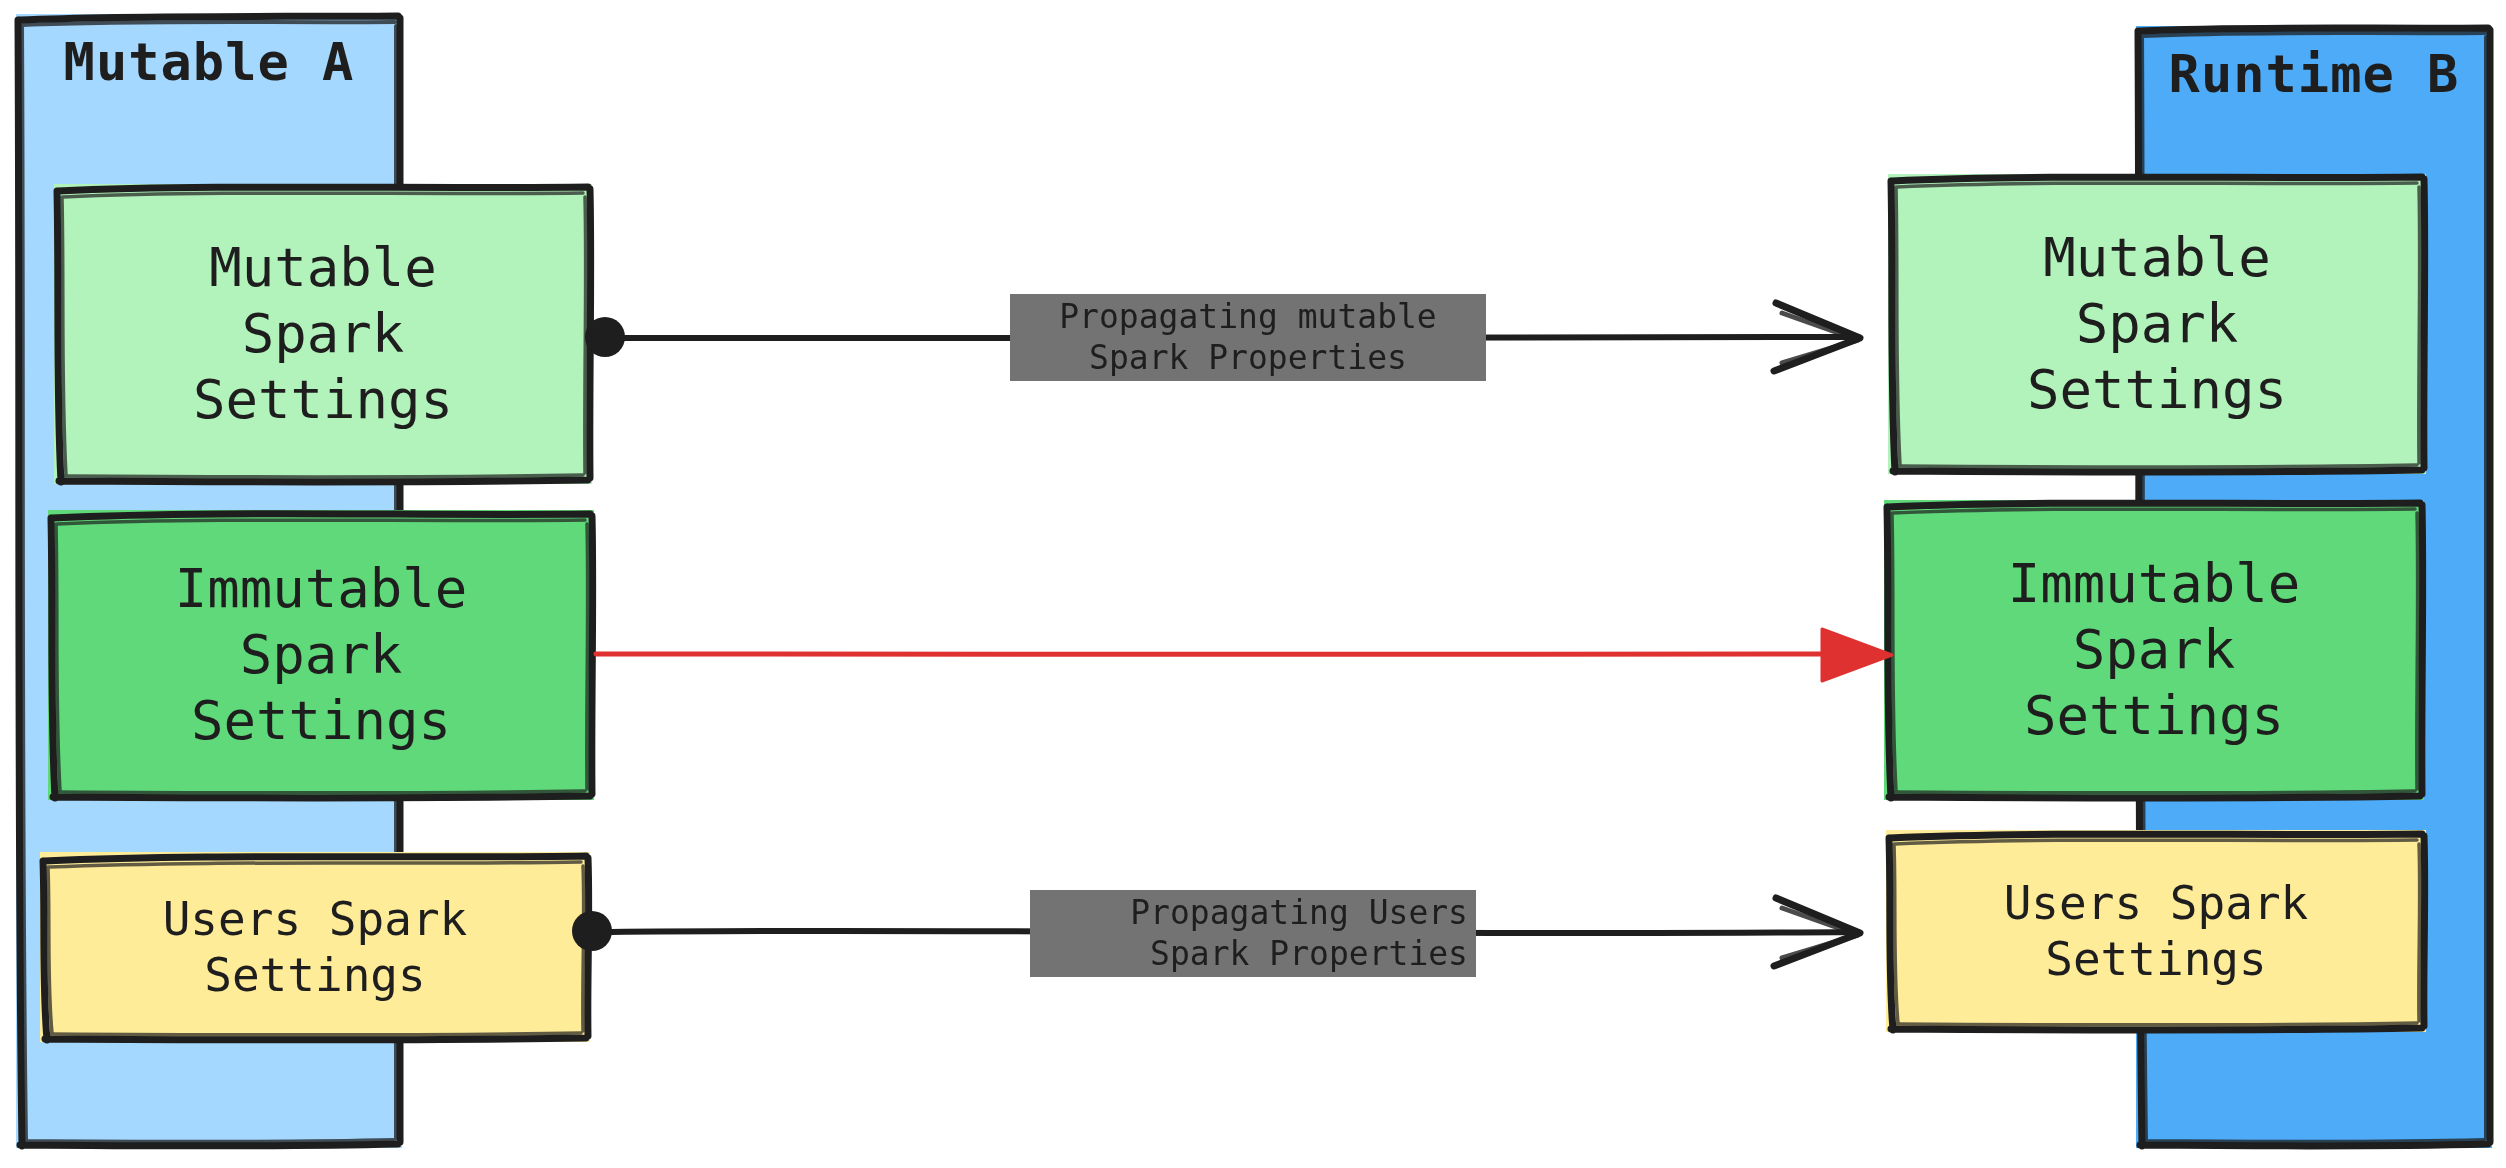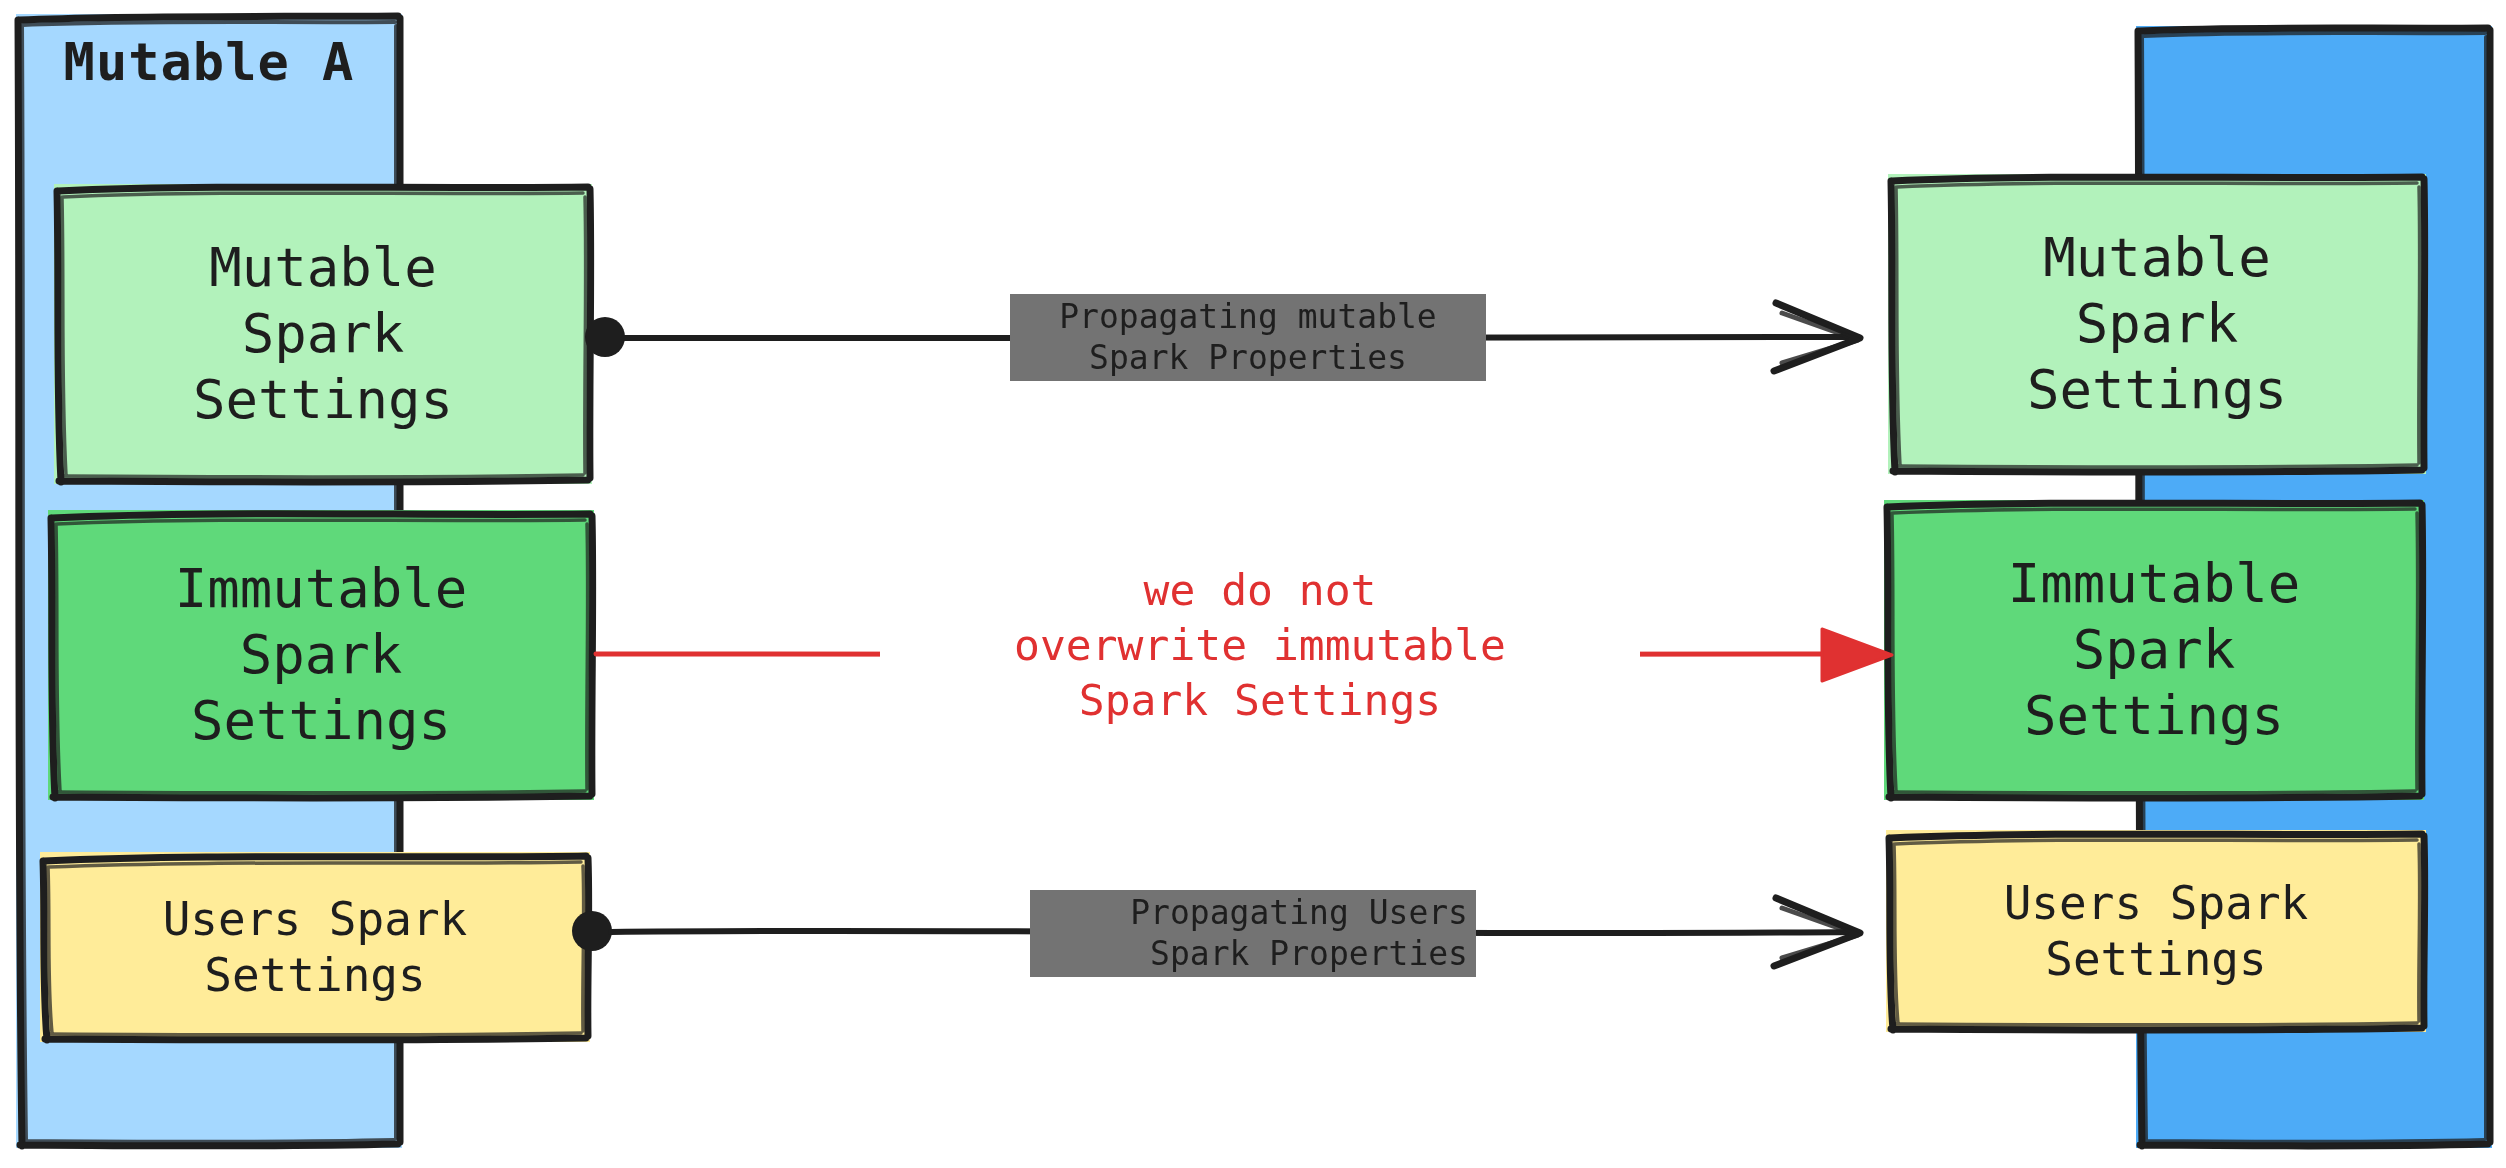--- a/index.html
+++ b/index.html
@@ -155,20 +155,21 @@
     </svg>
     <div class="panel-title">Mutable A</div>
   </div>
 
   <div class="runtime-panel" id="panel-b">
     <div class="panel-fill"></div>
     <svg class="panel-stroke" width="356" height="1122" viewBox="0 0 356 1122" style="position:absolute;inset:0;overflow:visible">
       <path d="M4,5 C110,0 240,3 352,2 M354,4 C356,300 353,640 354,1116 M352,1118 C240,1121 110,1120 4,1119 M6,1120 C1,790 4,390 2,5" fill="none" stroke="#1e1e1e" stroke-width="7" stroke-linecap="round"></path>
       <path d="M8,10 C120,5 235,8 349,7 M350,11 C352,315 349,700 350,1112 M348,1114 C238,1117 118,1116 8,1115 M10,1114 C5,780 8,375 6,10" fill="none" stroke="#1e1e1e" stroke-width="4" stroke-linecap="round" opacity="0.75"></path>
     </svg>
+    <div class="panel-title">Runtime B</div>
   </div>
 
   <div class="setting-box" id="a-mutable">
     <div class="box-fill fill-green-light"></div>
     <svg width="538" height="300" viewBox="0 0 538 300" style="position:absolute;inset:0;overflow:visible">
       <path d="M4,7 C160,0 360,5 534,3 M536,5 C538,90 535,200 536,294 M534,296 C360,299 160,298 5,297 M7,298 C2,200 5,100 3,7" fill="none" stroke="#1e1e1e" stroke-width="7" stroke-linecap="round"></path>
       <path d="M9,13 C170,6 355,11 529,9 M531,13 C533,95 530,198 531,289 M529,291 C358,294 165,293 10,292 M12,291 C7,198 10,105 8,13" fill="none" stroke="#1e1e1e" stroke-width="3.5" stroke-linecap="round" opacity="0.7"></path>
     </svg>
     <div class="box-label">Mutable
 Spark
@@ -246,20 +247,17 @@
       <circle cx="592" cy="931" r="20" fill="#1e1e1e"></circle>
       <path d="M611,932 C900,928 1500,936 1855,932" fill="none" stroke="#1e1e1e" stroke-width="6" stroke-linecap="round"></path>
       <path d="M1776,898 L1860,933 L1774,966" fill="none" stroke="#1e1e1e" stroke-width="7" stroke-linecap="round" stroke-linejoin="round"></path>
       <path d="M1782,908 L1858,935 L1782,958" fill="none" stroke="#1e1e1e" stroke-width="5" stroke-linecap="round" stroke-linejoin="round" opacity="0.8"></path>
     </g>
   </svg>
 
   <div class="conn-label" id="label-mutable">Propagating mutable
 Spark Properties</div>
 
-  <div class="conn-label-red" id="label-immutable">we do not
-overwrite immutable
-Spark Settings</div>
 
   <div class="conn-label" id="label-users">Propagating Users
 Spark Properties</div>
 
 </div>
 
 </body></html>

